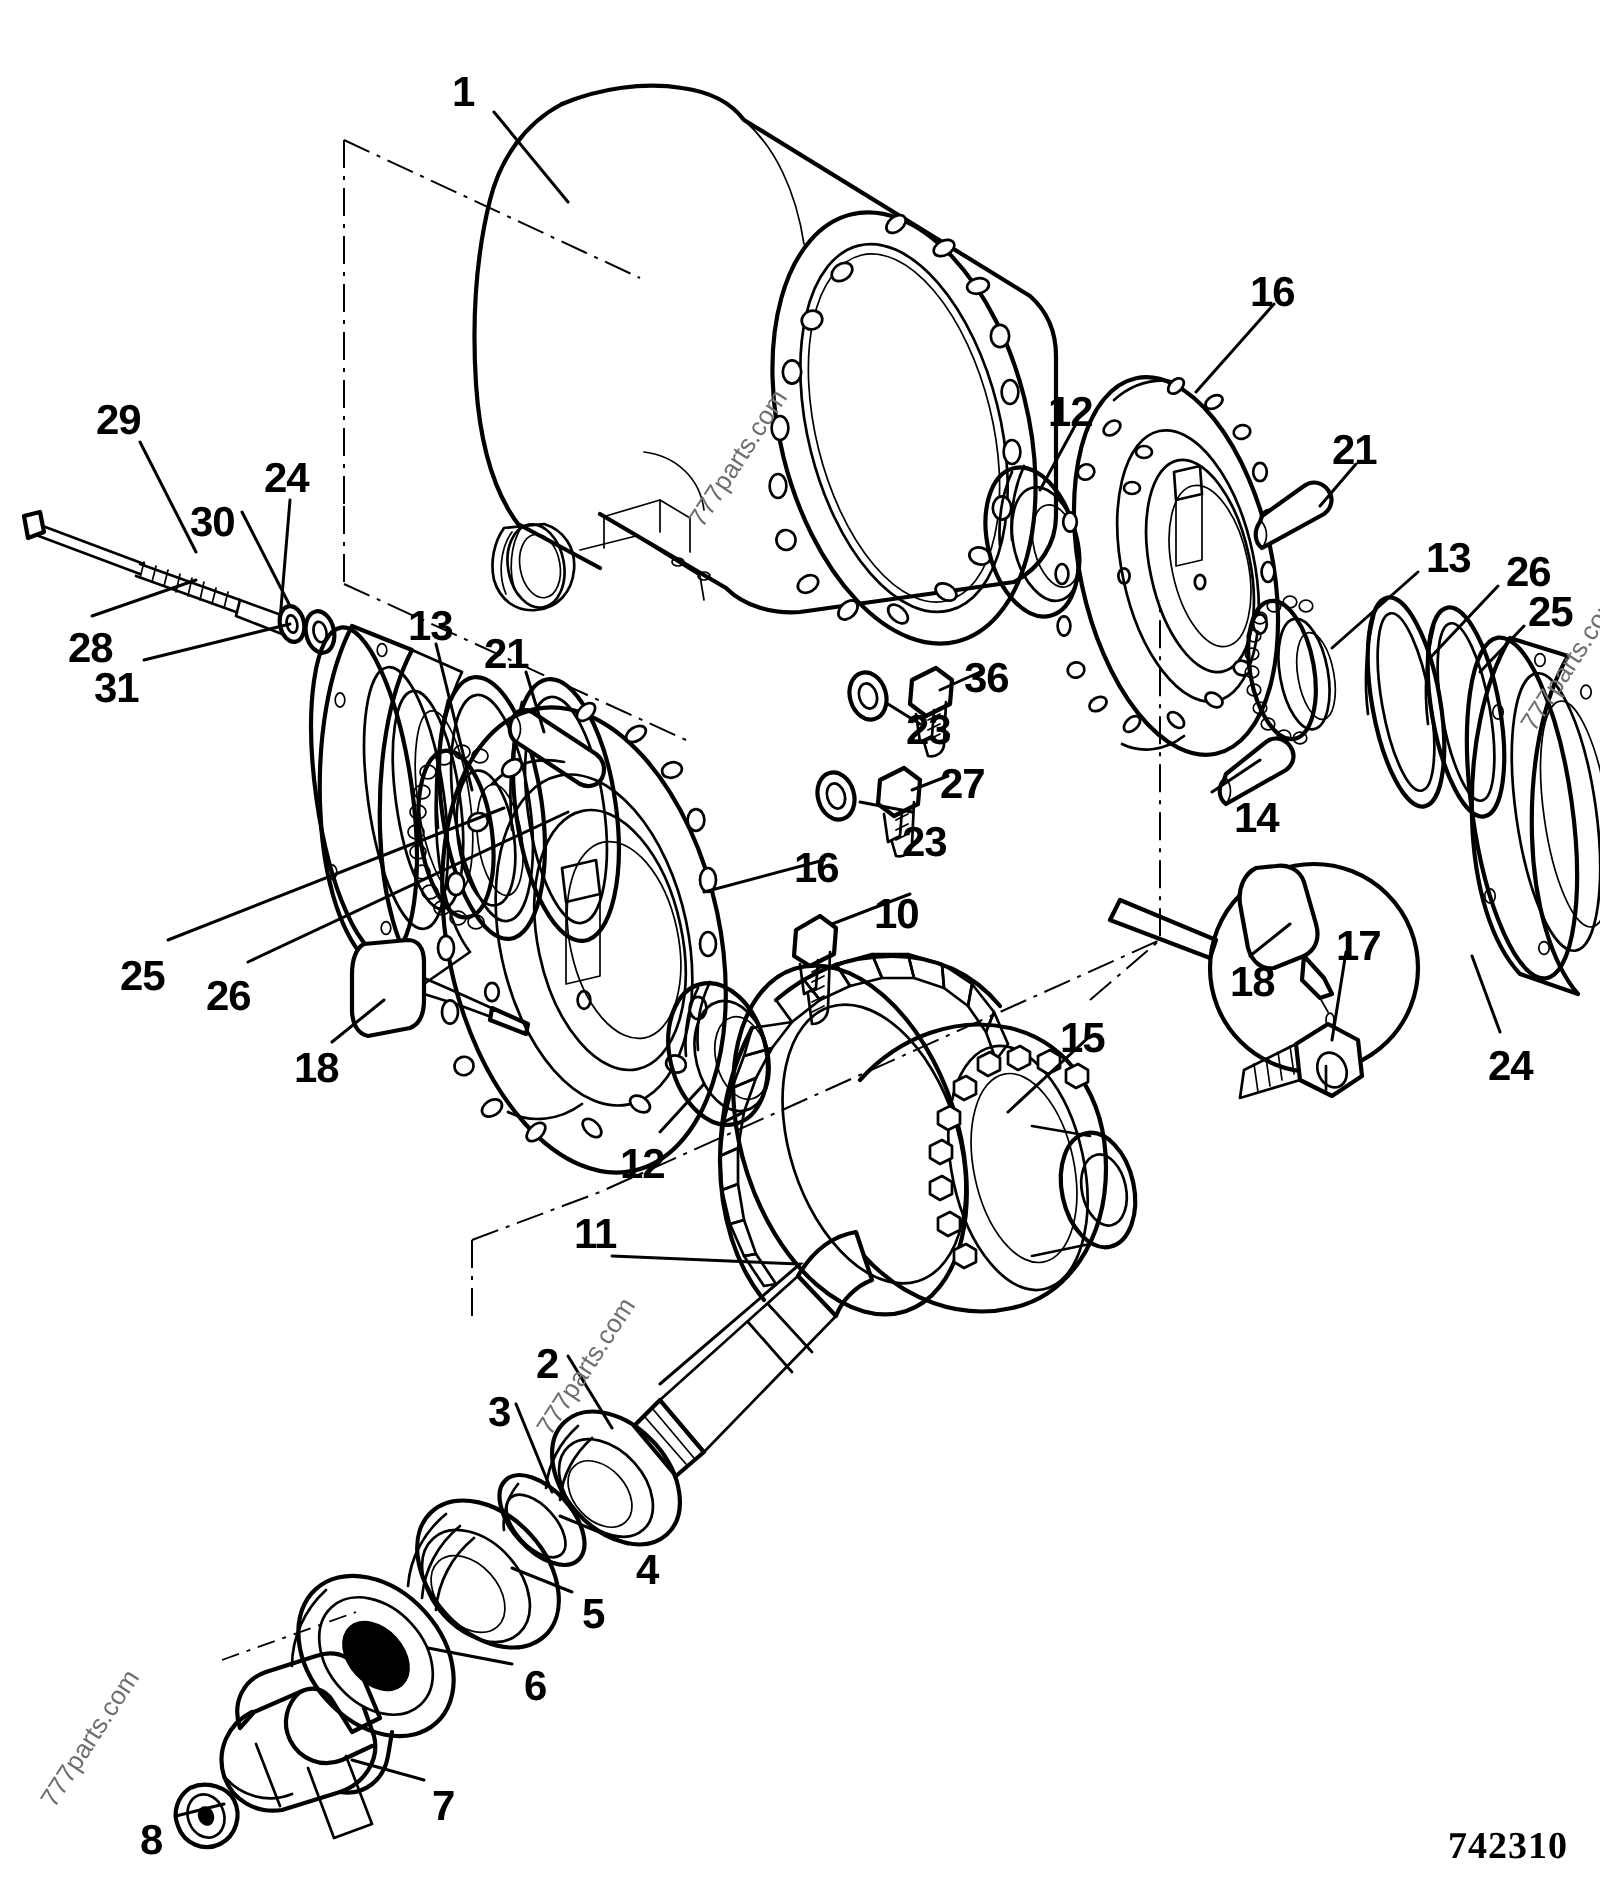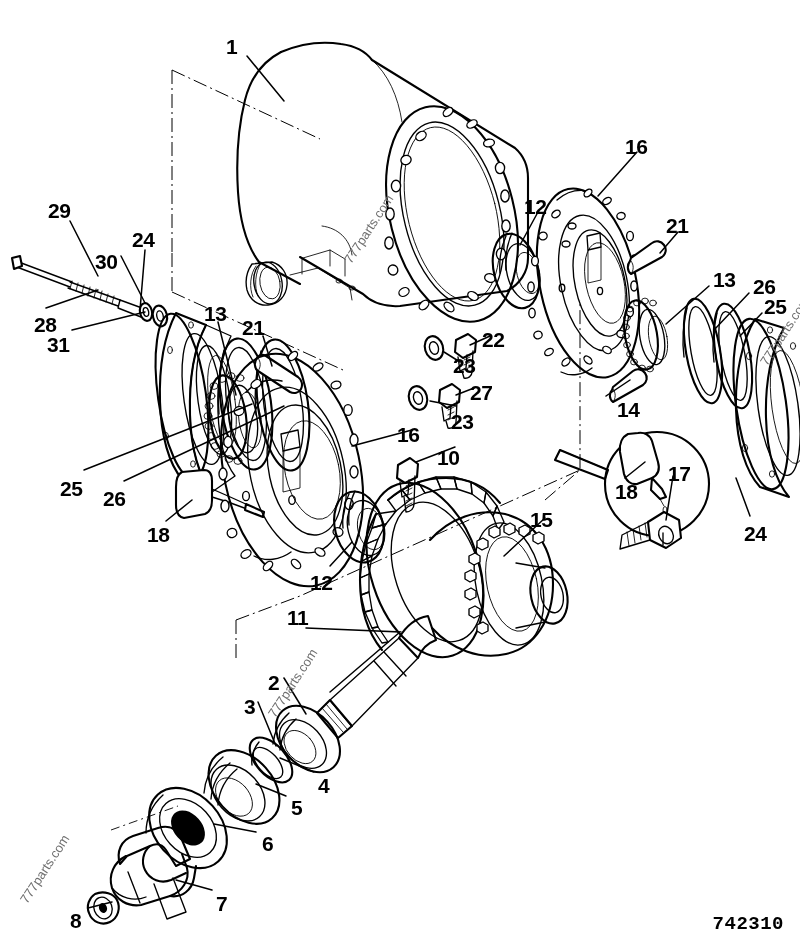--- a/index.html
+++ b/index.html
@@ -6,21 +6,21 @@
   body{width:800px;height:949px;font-family:"Liberation Sans",sans-serif;}
   #stage{position:relative;width:800px;height:949px;overflow:hidden;background:#fff;}
   #art{position:absolute;left:0;top:0;width:800px;height:949px;}
   .callout{
     position:absolute;font-family:"Liberation Sans",sans-serif;
     font-weight:bold;font-size:21px;color:#000;line-height:1;
     letter-spacing:-0.5px;white-space:nowrap;
   }
   .partno{
     position:absolute;right:16px;bottom:14px;
-    font-family:Liberation Mono, monospace;font-weight:bold;
+    font-family:Liberation Serif, serif;font-weight:bold;
     font-size:19px;letter-spacing:0.5px;color:#000;
   }
   .wm{
     position:absolute;font-family:"Liberation Sans",sans-serif;
     font-size:13px;color:#6f6f6f;white-space:nowrap;
     transform-origin:0 0;font-weight:400;
   }
 </style>
 </head>
 <body>
@@ -578,21 +578,21 @@
       <div class="callout" style="left: 666px; top: 215px;">21</div>
       <div class="callout" style="left: 95px; top: 251px;">30</div>
       <div class="callout" style="left: 132px; top: 229px;">24</div>
       <div class="callout" style="left: 713px; top: 269px;">13</div>
       <div class="callout" style="left: 753px; top: 276px;">26</div>
       <div class="callout" style="left: 34px; top: 314px; text-align: center;">28</div>
       <div class="callout" style="left: 47px; top: 334px;">31</div>
       <div class="callout" style="left: 764px; top: 296px;">25</div>
       <div class="callout" style="left: 204px; top: 303px;">13</div>
       <div class="callout" style="left: 242px; top: 317px;">21</div>
-      <div class="callout" style="left: 482px; top: 329px;">22</div>
+      <div class="callout" style="left: 482px; top: 329px;">36</div>
       <div class="callout" style="left: 453px; top: 355px;">23</div>
       <div class="callout" style="left: 470px; top: 382px;">27</div>
       <div class="callout" style="left: 451px; top: 411px;">23</div>
       <div class="callout" style="left: 589px; top: 399px; margin-left: 28px;">14</div>
       <div class="callout" style="left: 397px; top: 424px;">16</div>
       <div class="callout" style="left: 60px; top: 478px;">25</div>
       <div class="callout" style="left: 103px; top: 488px;">26</div>
       <div class="callout" style="left: 437px; top: 447px;">10</div>
       <div class="callout" style="left: 668px; top: 463px;">17</div>
       <div class="callout" style="left: 615px; top: 481px;">18</div>

